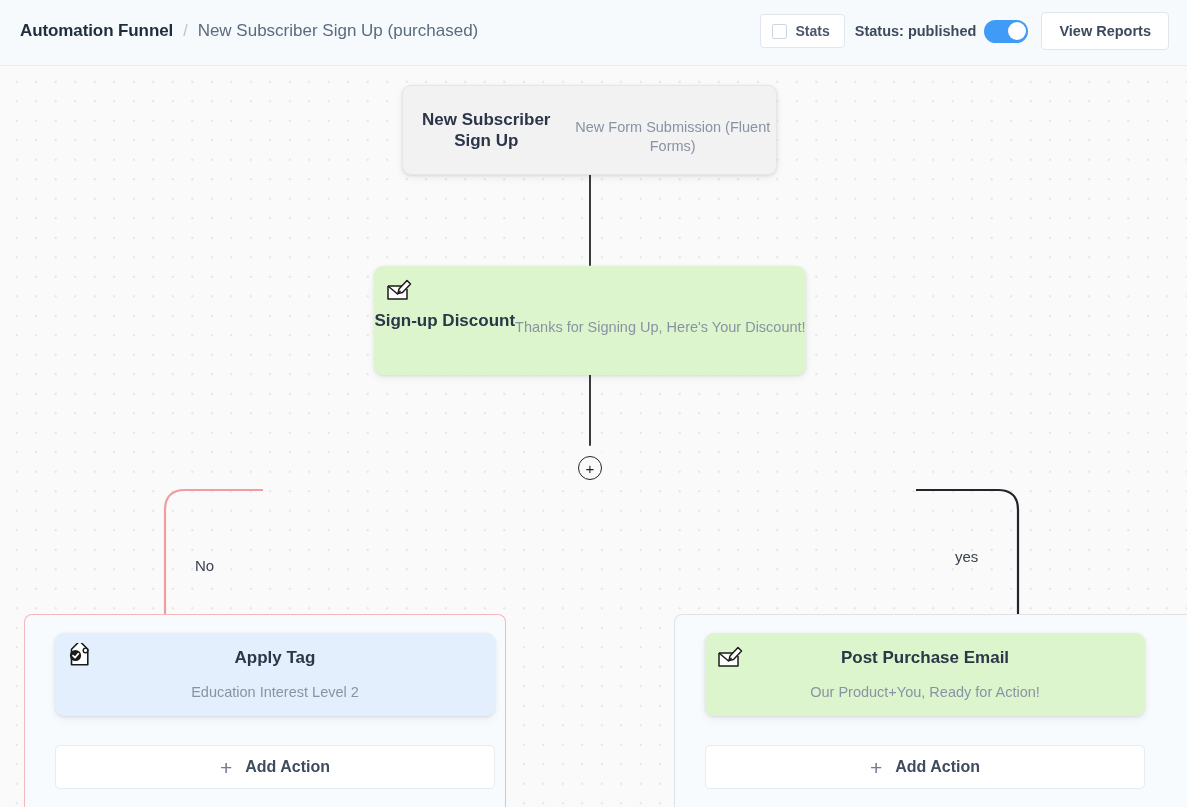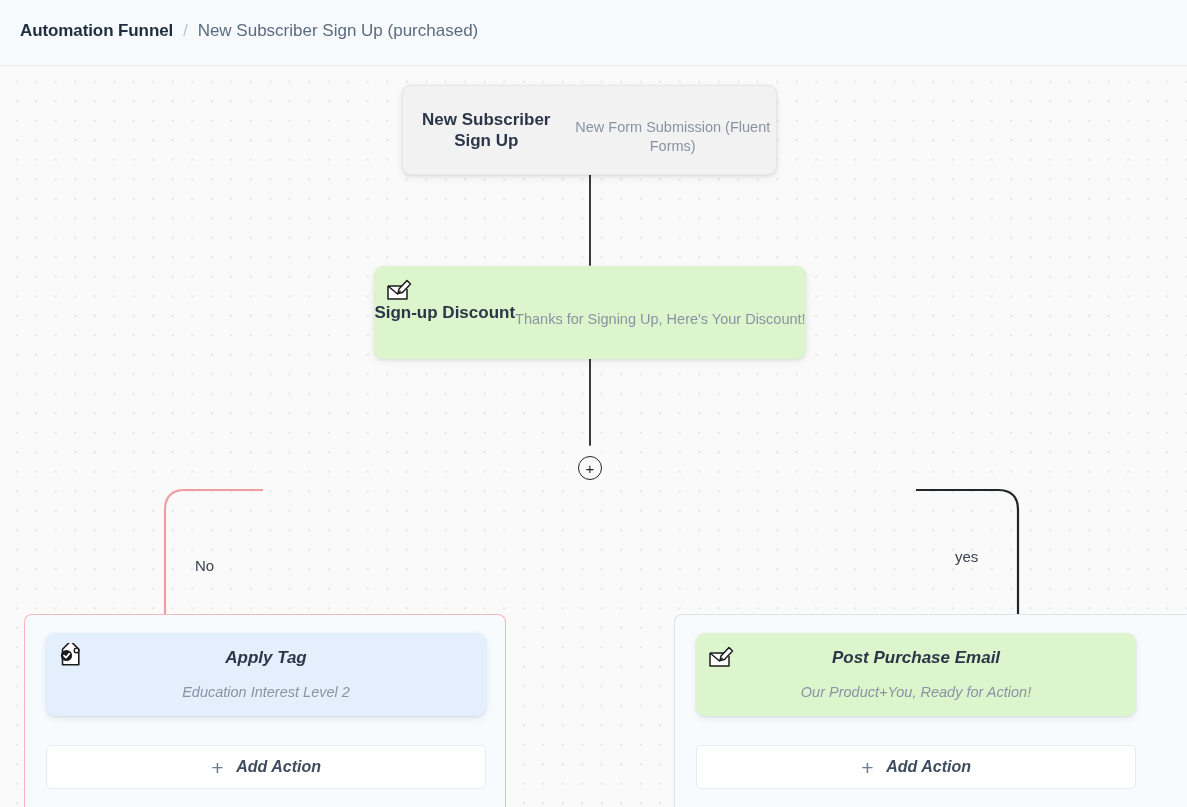--- a/index.html
+++ b/index.html
@@ -179,37 +179,36 @@
   
   #node-trigger {
     left: 402px; top: 19px;
     width: 375px; height: 90px;
     background: #f2f2f2;
     border: 1px solid #e6e6e6;
   }
   
   #node-email1 {
     left: 374px; top: 200px;
-    width: 432px; height: 93px;
+    width: 432px; height: 109px;
     background: #ddf5cd;
   }
   
   #node-condition {
     left: 263px; top: 379px;
     width: 653px; height: 92px;
     background: #eeedfc;
   }
 
   
   .branch-box {
     position: absolute;
     border-radius: 8px;
     background: #f7fbfe;
-    padding: 18px 21px;
-    font-style: italic;
+    padding: 18px 30px;
   }
   #branch-no {
     left: 24px; top: 548px;
     width: 482px; height: 193px;
     border: 1px solid #f5b8bc;
     border-bottom: none;
     border-radius: 8px 8px 0 0;
   }
   #branch-yes {
     left: 674px; top: 548px;
@@ -301,20 +300,36 @@
 <body>
 
 <div class="topbar">
 
   <div class="breadcrumb">
     <span class="crumb-root">Automation Funnel</span>
     <span class="crumb-sep">/</span>
     <span class="crumb-current">New Subscriber Sign Up (purchased)</span>
   </div>
 
+  <div class="topbar-right">
+
+    <div class="stats-box">
+      <span class="stats-check"></span>
+      <span class="stats-label">Stats</span>
+    </div>
+
+    <div class="status-wrap">
+      <span class="status-text">Status: published</span>
+      <div class="toggle">
+        <span class="toggle-knob"></span>
+      </div>
+    </div>
+
+    <button class="view-reports">View Reports</button>
+  </div>
 </div>
 
 <div class="canvas">
 
   <svg class="wires" viewBox="0 0 1187 741" width="1187" height="741">
 
     <line x1="590" y1="109" x2="590" y2="200" stroke="#22252b" stroke-width="1.8"></line>
 
     <line x1="590" y1="293" x2="590" y2="380" stroke="#22252b" stroke-width="1.8"></line>
 

